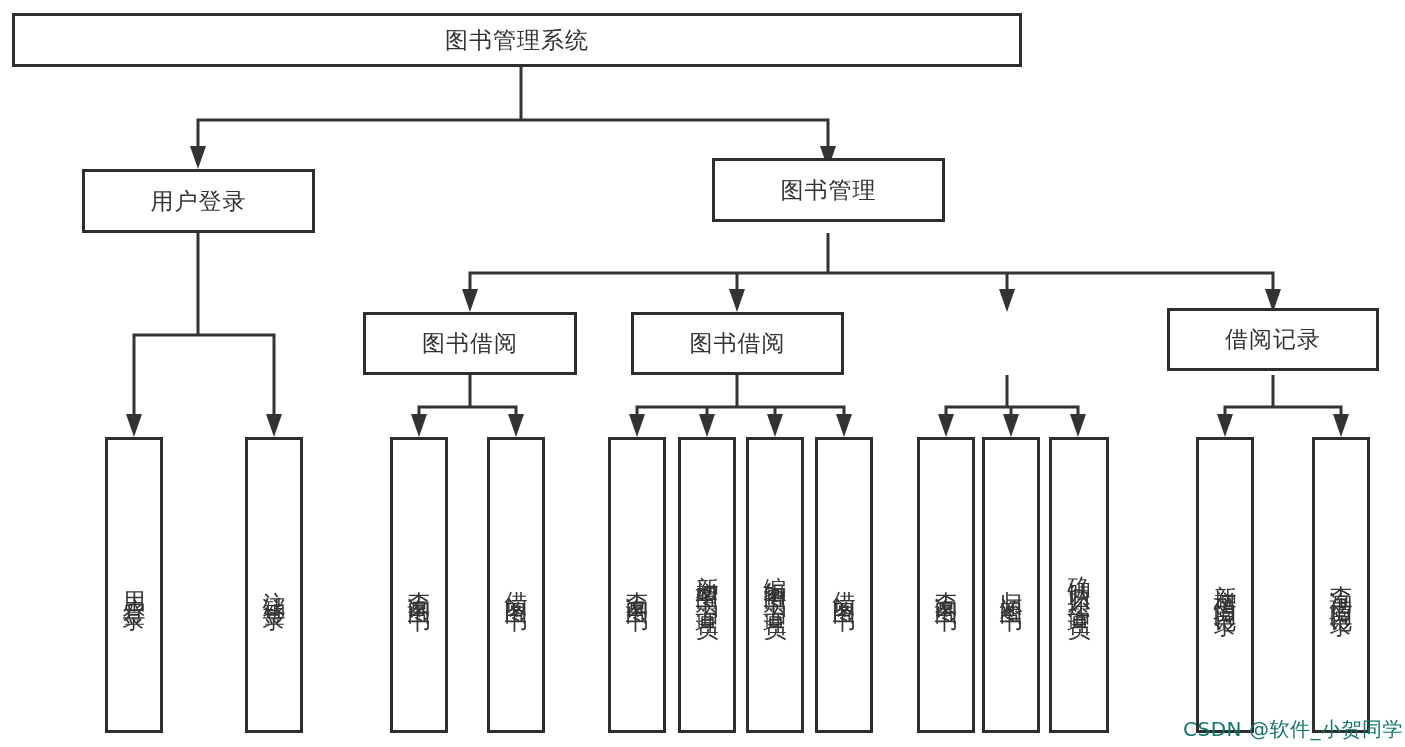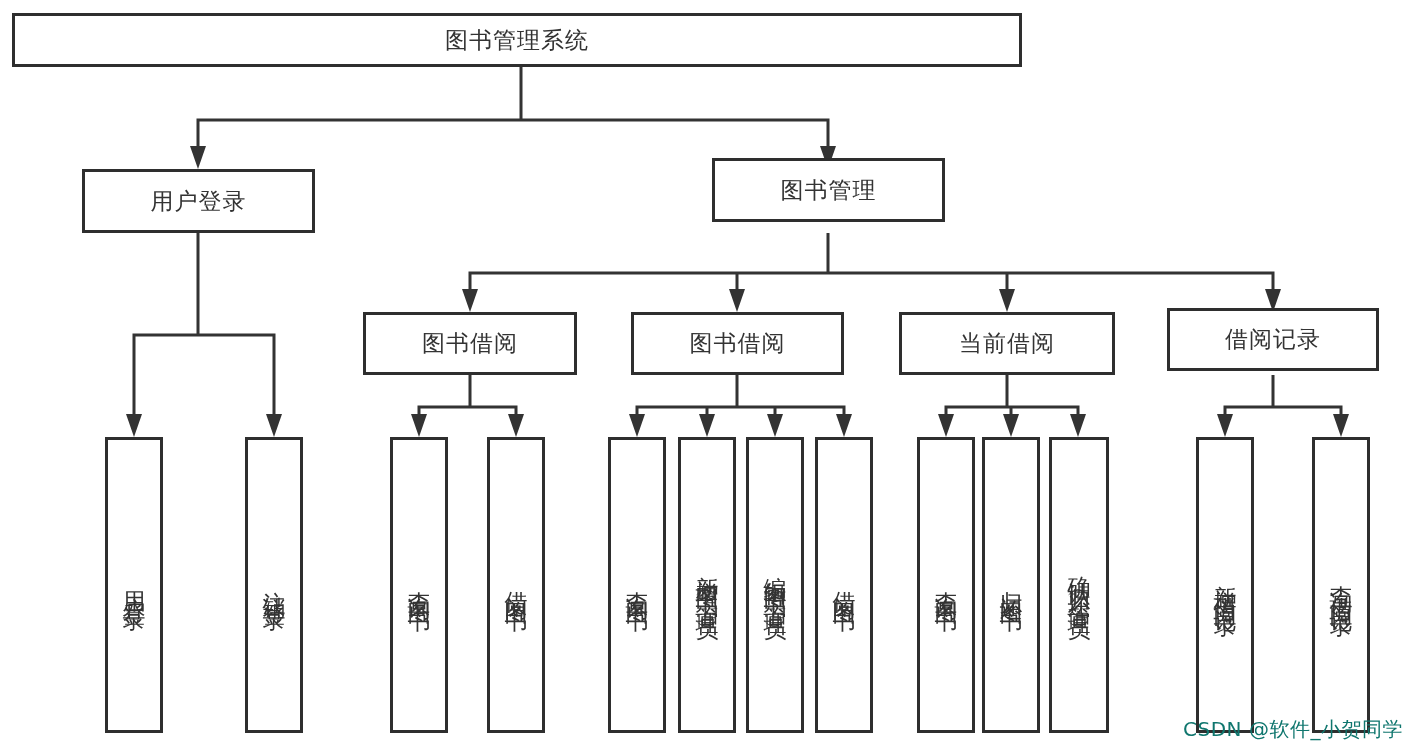--- a/index.html
+++ b/index.html
@@ -99,23 +99,20 @@
   <div class="node hbox" style="left:712px; top:158px; width:233px; height:64px;text-align:center;">
     <span>图书管理</span>
   </div>
 
   <div class="node hbox" style="left:363px; top:312px; width:214px; height:63px;">
     <span>图书借阅</span>
   </div>
   <div class="node hbox" style="left:631px; top:312px; width:213px; height:63px;">
     <span>图书借阅</span>
   </div>
-  <div class="node hbox" style="left:899px; top:312px; width:216px; height:63px;">
-    <span>当前借阅</span>
-  </div>
   <div class="node hbox" style="left:1167px; top:308px; width:212px; height:63px;">
     <span>借阅记录</span>
   </div>
 
   <div class="node vbox" style="left:105px;">
     <span class="vtext">用户登录</span>
   </div>
   <div class="node vbox" style="left:245px;">
     <span class="vtext">注销登录</span>
   </div>

